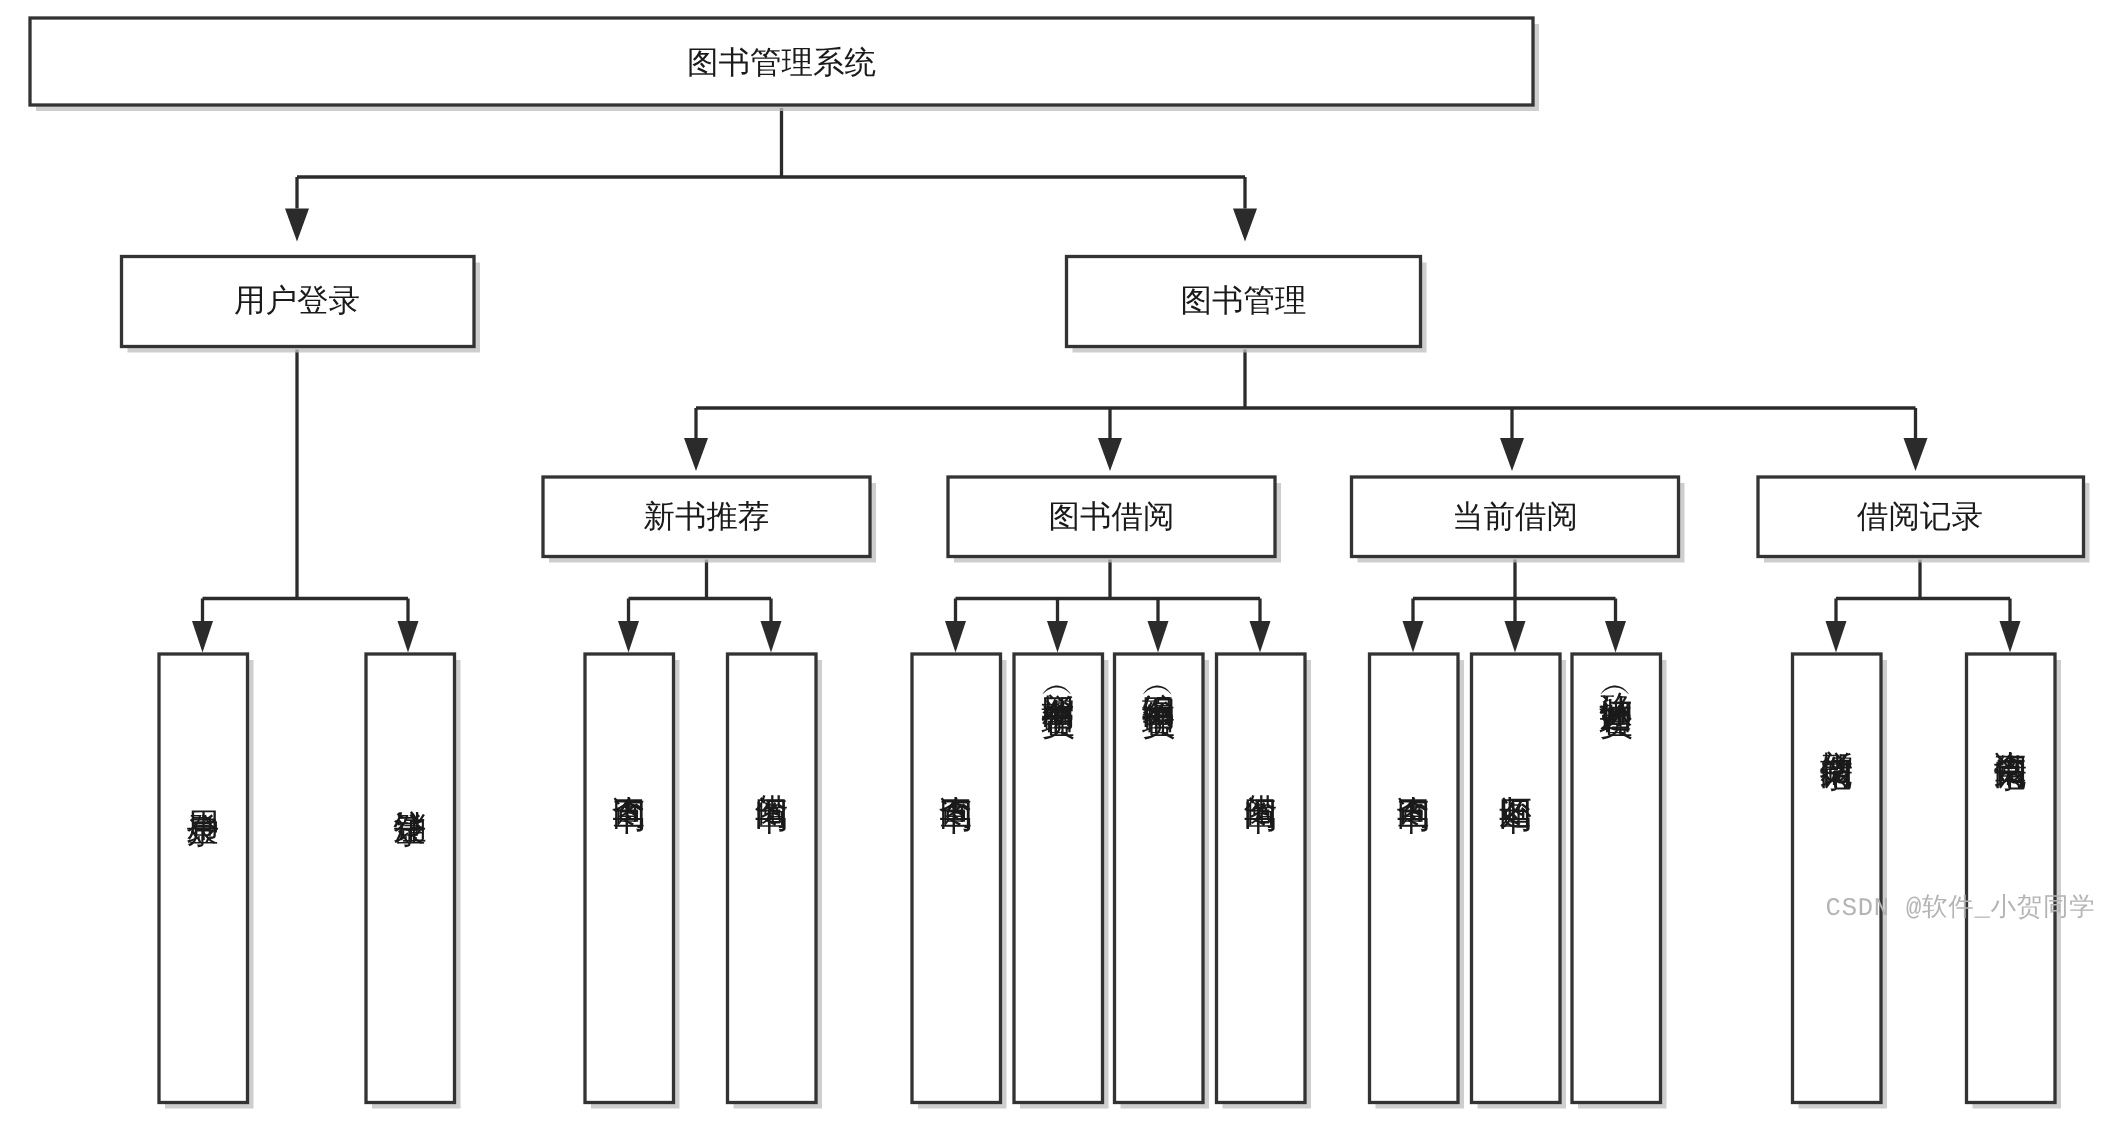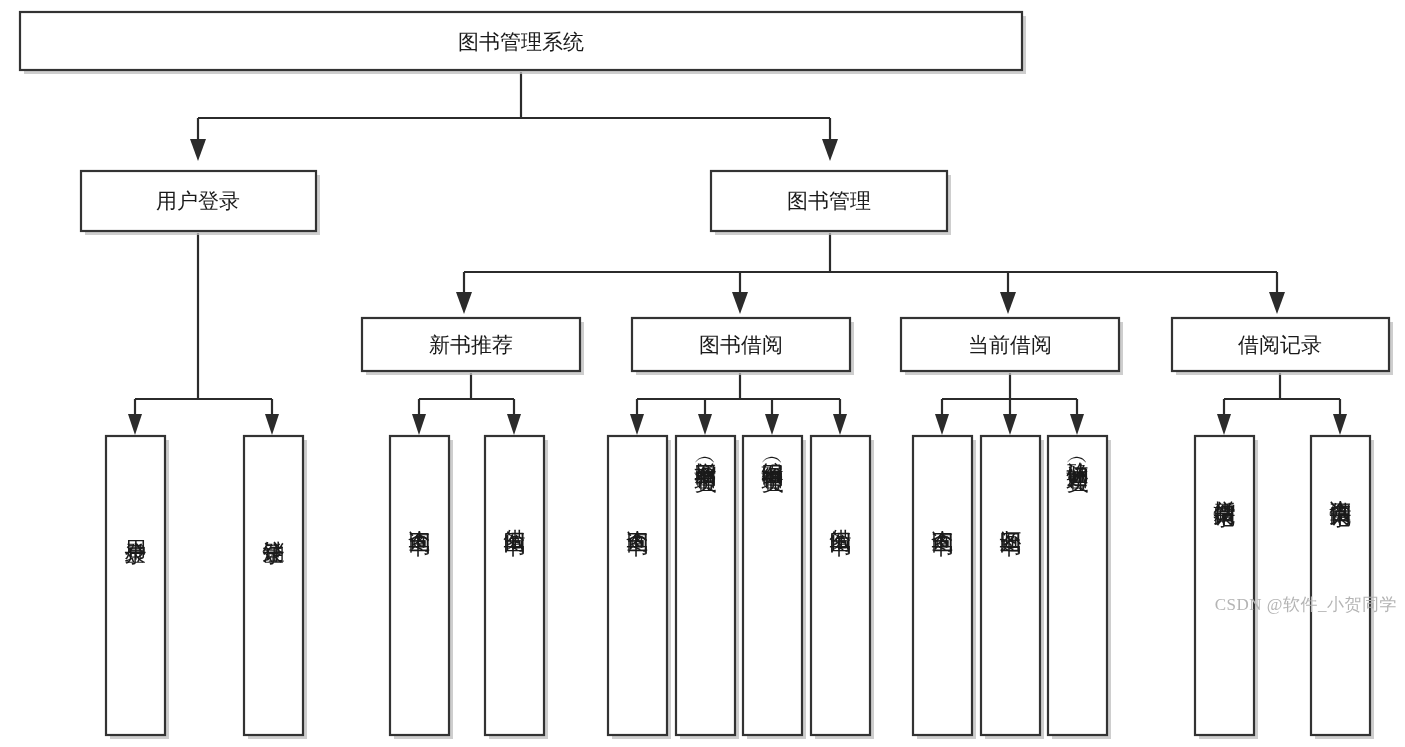--- a/index.html
+++ b/index.html
@@ -68,21 +68,21 @@
     font-size: 22px;
     line-height: 1.08;
     color: #1a1a1a;
     letter-spacing: 1.5px;
     white-space: nowrap;
   }
   .watermark {
     position: absolute;
     right: 8px;
     bottom: 6px;
-    font-family: Liberation Serif, serif;
+    font-family: Liberation Mono, monospace;
     font-size: 17px;
     color: #b4b4b4;
     letter-spacing: 0.5px;
     user-select: none;
     white-space: nowrap;
   }
 </style>
 </head>
 <body>
 

